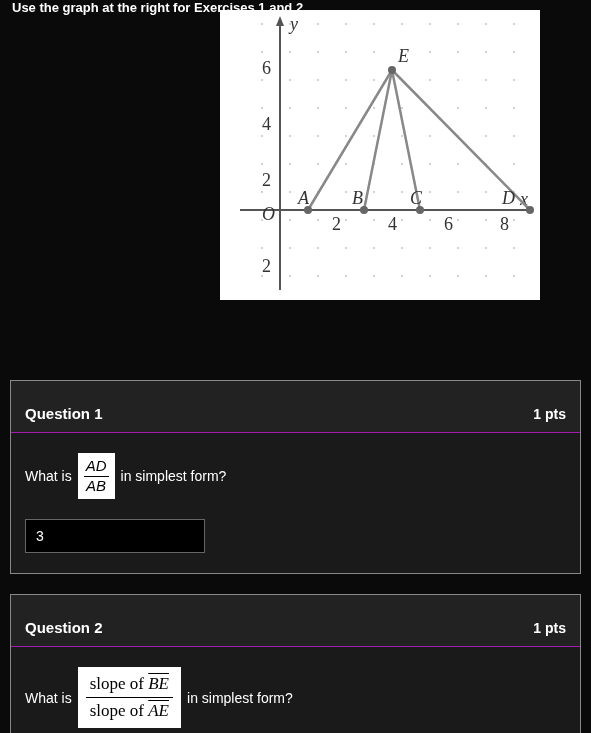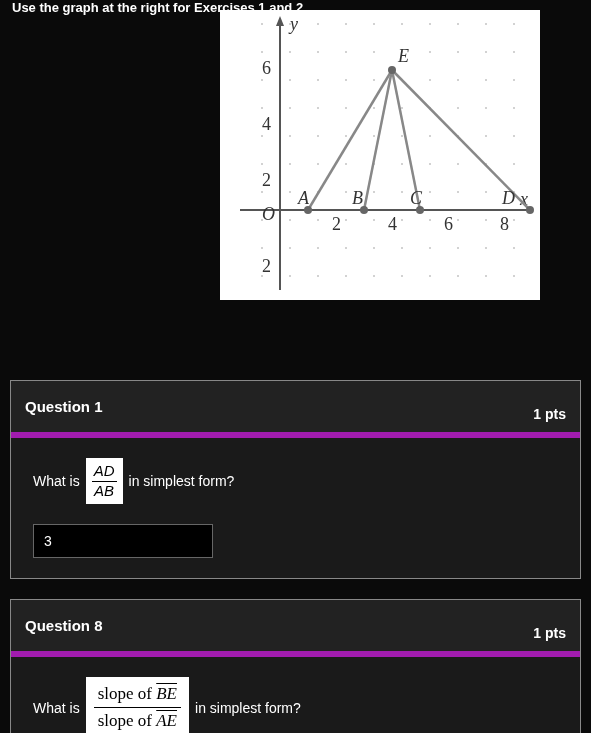--- a/index.html
+++ b/index.html
@@ -35,36 +35,36 @@
       height: 100%;
     }
     .question-box {
       border: 1px solid #888;
       margin: 20px 10px 10px 10px;
       background: #1a1a1a;
     }
     .question-header {
       display: flex;
       justify-content: space-between;
-      align-items: center;
+      align-items: flex-end;
       padding: 10px 14px;
-      border-bottom: 6px solid #a21caf;
+      border-bottom: 1px solid #a21caf;
       background: #222;
     }
     .question-title {
       font-weight: bold;
       font-size: 15px;
     }
     .points {
       font-weight: bold;
       font-size: 14px;
       margin-top: 15px;
     }
     .question-body {
-      padding: 20px 22px;
+      padding: 20px 14px;
     }
     .question-prompt {
       display: flex;
       align-items: center;
       gap: 6px;
       margin-bottom: 20px;
     }
     .fraction-box {
       background: #ffffff;
       color: #000000;
@@ -186,21 +186,21 @@
         <div class="fraction-den">AB</div>
       </span>
       <span>in simplest form?</span>
     </div>
     <input type="text" class="answer-input" value="3" style="">
   </div>
 </div>
 
 <div class="question-box">
   <div class="question-header">
-    <div class="question-title">Question 8</div>
+    <div class="question-title">Question 2</div>
     <div class="points">1 pts</div>
   </div>
   <div class="question-body">
     <div class="question-prompt">
       <span>What is</span>
       <span class="fraction-box-large">
         <div class="fraction-num"><span>slope of </span><span class="overline">BE</span></div>
         <div class="fraction-den"><span>slope of </span><span class="overline">AE</span></div>
       </span>
       <span>in simplest form?</span>

